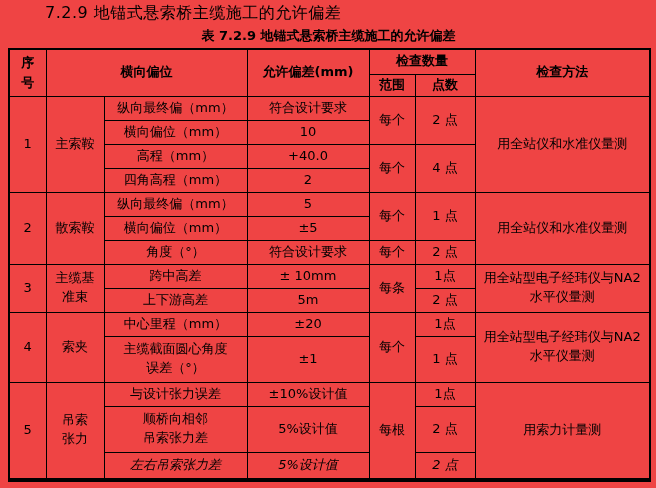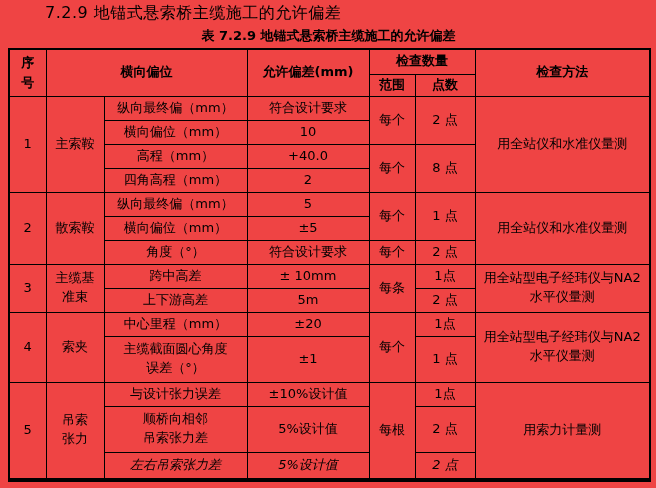--- a/index.html
+++ b/index.html
@@ -74,21 +74,21 @@
         <td rowspan="4">用全站仪和水准仪量测</td>
       </tr>
       <tr class="r">
         <td>横向偏位（mm）</td>
         <td>10</td>
       </tr>
       <tr class="r">
         <td>高程（mm）</td>
         <td>+40.0</td>
         <td rowspan="2">每个</td>
-        <td rowspan="2">8 点</td>
+        <td rowspan="2">4 点</td>
       </tr>
       <tr class="r">
         <td>四角高程（mm）</td>
         <td>2</td>
       </tr>
 
       <tr class="r">
         <td rowspan="3">2</td>
         <td rowspan="3">散索鞍</td>
         <td>纵向最终偏（mm）</td>

